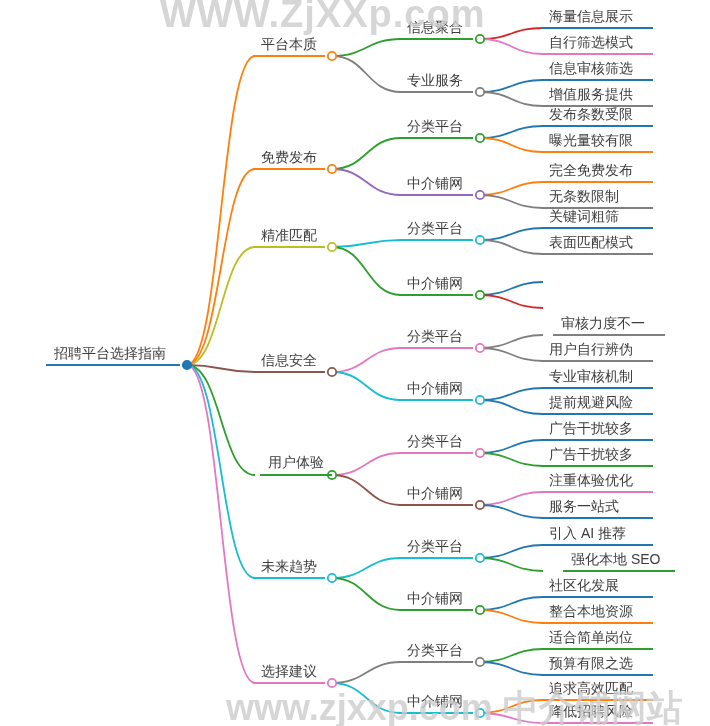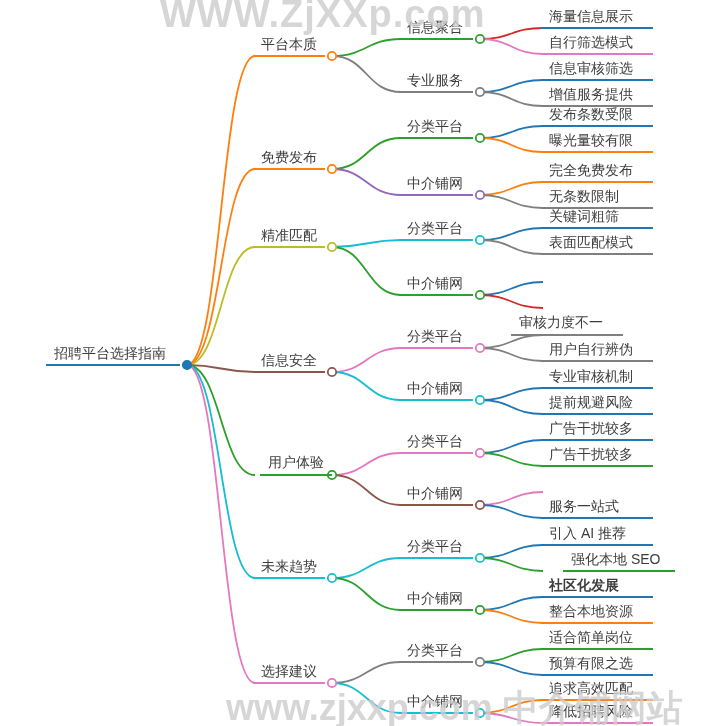--- a/index.html
+++ b/index.html
@@ -118,37 +118,38 @@
       <div class="node depth2" style="left: 399px; top: 174px; border-bottom-color: rgb(148, 103, 189);">中介铺网</div>
       <div class="node depth3" style="left: 541px; top: 161px; border-bottom-color: rgb(255, 127, 14);">完全免费发布</div>
       <div class="node depth3" style="left: 541px; top: 187px; border-bottom-color: rgb(127, 127, 127);">无条数限制</div>
       <div class="node depth1" style="left: 253px; top: 226px; border-bottom-color: rgb(188, 189, 34);">精准匹配</div>
       <div class="node depth2" style="left: 399px; top: 219px; border-bottom-color: rgb(23, 190, 207);">分类平台</div>
       <div class="node depth3" style="left: 541px; top: 207px; border-bottom-color: rgb(31, 119, 180);">关键词粗筛</div>
       <div class="node depth3" style="left: 541px; top: 233px; border-bottom-color: rgb(127, 127, 127);">表面匹配模式</div>
       <div class="node depth2" style="left: 399px; top: 274px; border-bottom-color: rgb(44, 160, 44);">中介铺网</div>
       <div class="node depth1" style="left: 253px; top: 351px; border-bottom-color: rgb(140, 86, 75);">信息安全</div>
       <div class="node depth2" style="left: 399px; top: 327px; border-bottom-color: rgb(227, 119, 194);">分类平台</div>
-      <div class="node depth3" style="left: 511px; top: 314px; border-bottom-color: rgb(127, 127, 127); font-family: Liberation Mono, monospace;">审核力度不一</div>
+      <div class="node depth3" style="left: 553px; top: 314px; border-bottom-color: rgb(127, 127, 127);">审核力度不一</div>
       <div class="node depth3" style="left: 541px; top: 340px; border-bottom-color: rgb(127, 127, 127);">用户自行辨伪</div>
       <div class="node depth2" style="left: 399px; top: 379px; border-bottom-color: rgb(23, 190, 207);">中介铺网</div>
       <div class="node depth3" style="left: 541px; top: 367px; border-bottom-color: rgb(31, 119, 180);">专业审核机制</div>
       <div class="node depth3" style="left: 541px; top: 393px; border-bottom-color: rgb(31, 119, 180);">提前规避风险</div>
       <div class="node depth1" style="left: 260px; top: 454px; border-bottom-color: rgb(44, 160, 44); font-family: Liberation Serif, serif;">用户体验</div>
       <div class="node depth2" style="left: 399px; top: 432px; border-bottom-color: rgb(227, 119, 194);">分类平台</div>
       <div class="node depth3" style="left: 541px; top: 419px; border-bottom-color: rgb(31, 119, 180);">广告干扰较多</div>
       <div class="node depth3" style="left: 541px; top: 445px; border-bottom-color: rgb(44, 160, 44);">广告干扰较多</div>
       <div class="node depth2" style="left: 399px; top: 484px; border-bottom-color: rgb(140, 86, 75);">中介铺网</div>
+      <div class="node depth3" style="left: 541px; top: 471px; border-bottom-color: rgb(227, 119, 194);">注重体验优化</div>
       <div class="node depth3" style="left: 541px; top: 497px; border-bottom-color: rgb(31, 119, 180);">服务一站式</div>
       <div class="node depth1" style="left: 253px; top: 557px; border-bottom-color: rgb(23, 190, 207);">未来趋势</div>
       <div class="node depth2" style="left: 399px; top: 537px; border-bottom-color: rgb(23, 190, 207);">分类平台</div>
       <div class="node depth3" style="left: 541px; top: 524px; border-bottom-color: rgb(31, 119, 180);">引入 AI 推荐</div>
       <div class="node depth3" style="left: 563px; top: 550px; border-bottom-color: rgb(44, 160, 44);">强化本地 SEO</div>
       <div class="node depth2" style="left: 399px; top: 589px; border-bottom-color: rgb(44, 160, 44);">中介铺网</div>
-      <div class="node depth3" style="left: 541px; top: 576px; border-bottom-color: rgb(31, 119, 180); font-weight: bold;">社区化发展</div>
+      <div class="node depth3" style="left: 541px; top: 576px; border-bottom-color: rgb(31, 119, 180);">社区化发展</div>
       <div class="node depth3" style="left: 541px; top: 602px; border-bottom-color: rgb(255, 127, 14);">整合本地资源</div>
       <div class="node depth1" style="left: 253px; top: 662px; border-bottom-color: rgb(227, 119, 194);">选择建议</div>
       <div class="node depth2" style="left: 399px; top: 641px; border-bottom-color: rgb(127, 127, 127);">分类平台</div>
       <div class="node depth3" style="left: 541px; top: 628px; border-bottom-color: rgb(44, 160, 44);">适合简单岗位</div>
       <div class="node depth3" style="left: 541px; top: 654px; border-bottom-color: rgb(31, 119, 180);">预算有限之选</div>
       <div class="node depth2" style="left: 399px; top: 692px; border-bottom-color: rgb(23, 190, 207);">中介铺网</div>
       <div class="node depth3" style="left: 541px; top: 679px; border-bottom-color: rgb(255, 127, 14);">追求高效匹配</div>
       <div class="node depth3" style="left: 541px; top: 702px; border-bottom-color: rgb(227, 119, 194);">降低招聘风险</div>
     </div>
   <div class="wm wm-top">WWW.ZjXXp.com</div>

